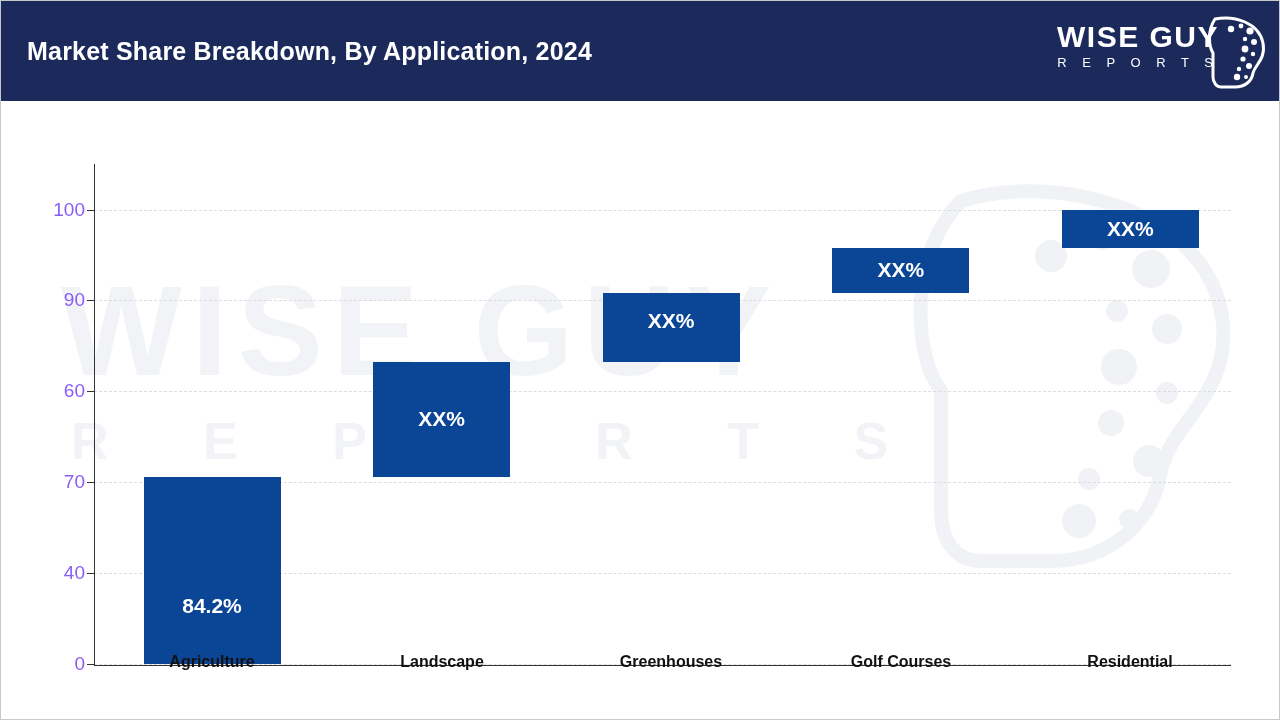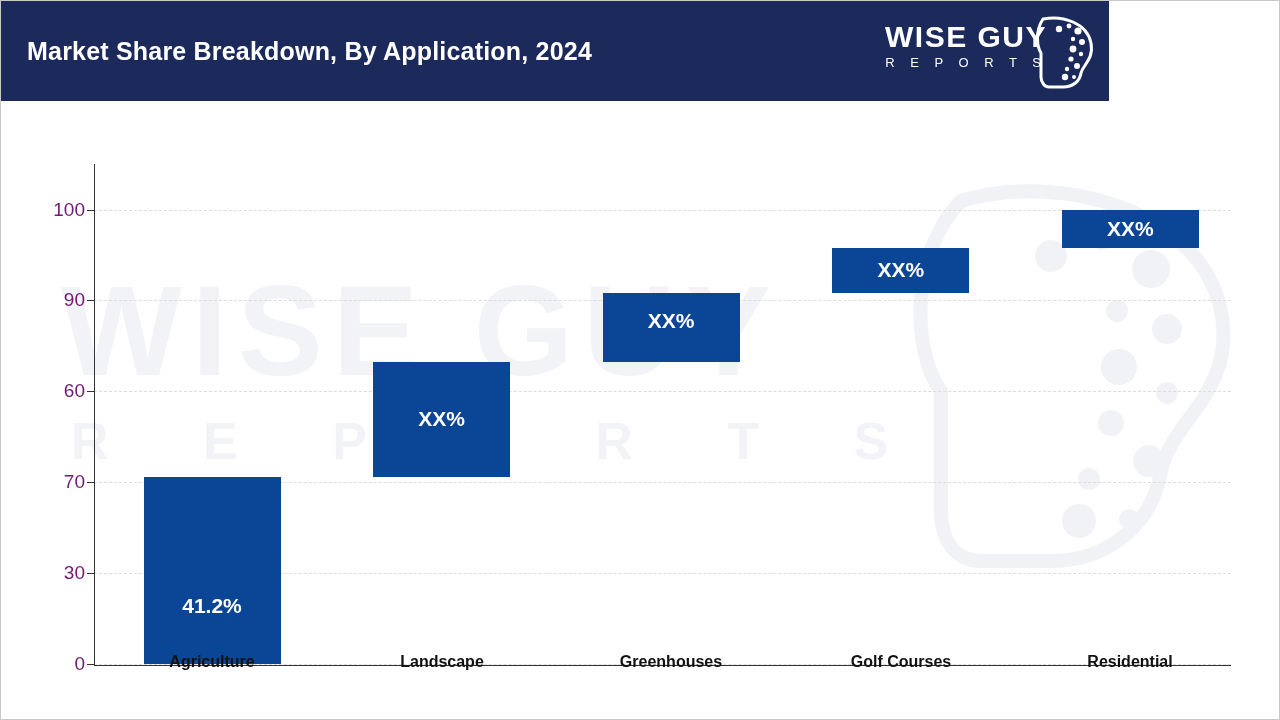--- a/index.html
+++ b/index.html
@@ -20,21 +20,21 @@
     box-sizing: border-box;
     border: 1px solid #c8c8c8;
     background: #ffffff;
     overflow: hidden;
   }
   
   .header {
     position: absolute;
     left: 0;
     top: 0;
-    width: 1108px;
+    width: 1280px;
     height: 100px;
     background: #1b2a5b;
     display: flex;
     align-items: center;
     justify-content: space-between;
   }
   .header-title {
     color: #ffffff;
     font-size: 25px;
     font-weight: bold;
@@ -143,21 +143,21 @@
     width: 1137px;
     height: 0;
     border-top: 1.5px solid #333333;
   }
   .ytick-label {
     position: absolute;
     right: 0;
     width: 46px;
     text-align: right;
     font-size: 19px;
-    color: #701a75;
+    color: #8b5cf6;
     transform: translateY(-50%);
   }
   .ytick-wrap {
     position: absolute;
     left: 0;
     top: 0;
     width: 84px;
     height: 620px;
   }
   .ytick-mark {
@@ -253,32 +253,32 @@
       <div class="gridline" style="top:136.4px;"></div>
       <div class="gridline" style="top:45.5px;"></div>
     </div>
 
     <div class="bar" style="left: 142.5px; top: 375.727px; width: 137px; height: 187.273px; background: rgb(11, 69, 149);"></div>
     <div class="bar" style="left: 372.1px; top: 261.182px; width: 137px; height: 114.545px; background: rgb(11, 69, 149);"></div>
     <div class="bar" style="left: 601.7px; top: 192.091px; width: 137px; height: 69.0909px; background: rgb(11, 69, 149);"></div>
     <div class="bar" style="left: 831.3px; width: 137px; height: 45.4545px; top: 146.636px; background: rgb(11, 69, 149);"></div>
     <div class="bar" style="left: 1060.9px; top: 108.909px; width: 137px; height: 37.7273px; background: rgb(11, 69, 149);"></div>
 
-    <div class="bar-label" style="left: 211px; top: 505px;">41.2%</div>
+    <div class="bar-label" style="left: 211px; top: 505px;">84.2%</div>
     <div class="bar-label" style="left: 440.6px; top: 317.727px;">XX%</div>
     <div class="bar-label" style="left: 670.2px; top: 220.091px;">XX%</div>
     <div class="bar-label" style="left: 899.8px; top: 169.364px;">XX%</div>
     <div class="bar-label" style="left: 1129.4px; top: 127.773px;">XX%</div>
 
     <div class="axis-y"></div>
     <div class="axis-x"></div>
 
     <div class="ytick-wrap">
       <div class="ytick-label" style="top:563px;">0</div>
-      <div class="ytick-label" style="top:472.1px;">30</div>
+      <div class="ytick-label" style="top:472.1px;">40</div>
       <div class="ytick-label" style="top:381.2px;">70</div>
       <div class="ytick-label" style="top:290.3px;">60</div>
       <div class="ytick-label" style="top:199.4px;">90</div>
       <div class="ytick-label" style="top:108.5px;">100</div>
 
       <div class="ytick-mark" style="top:563px;"></div>
       <div class="ytick-mark" style="top:472.1px;"></div>
       <div class="ytick-mark" style="top:381.2px;"></div>
       <div class="ytick-mark" style="top:290.3px;"></div>
       <div class="ytick-mark" style="top:199.4px;"></div>

